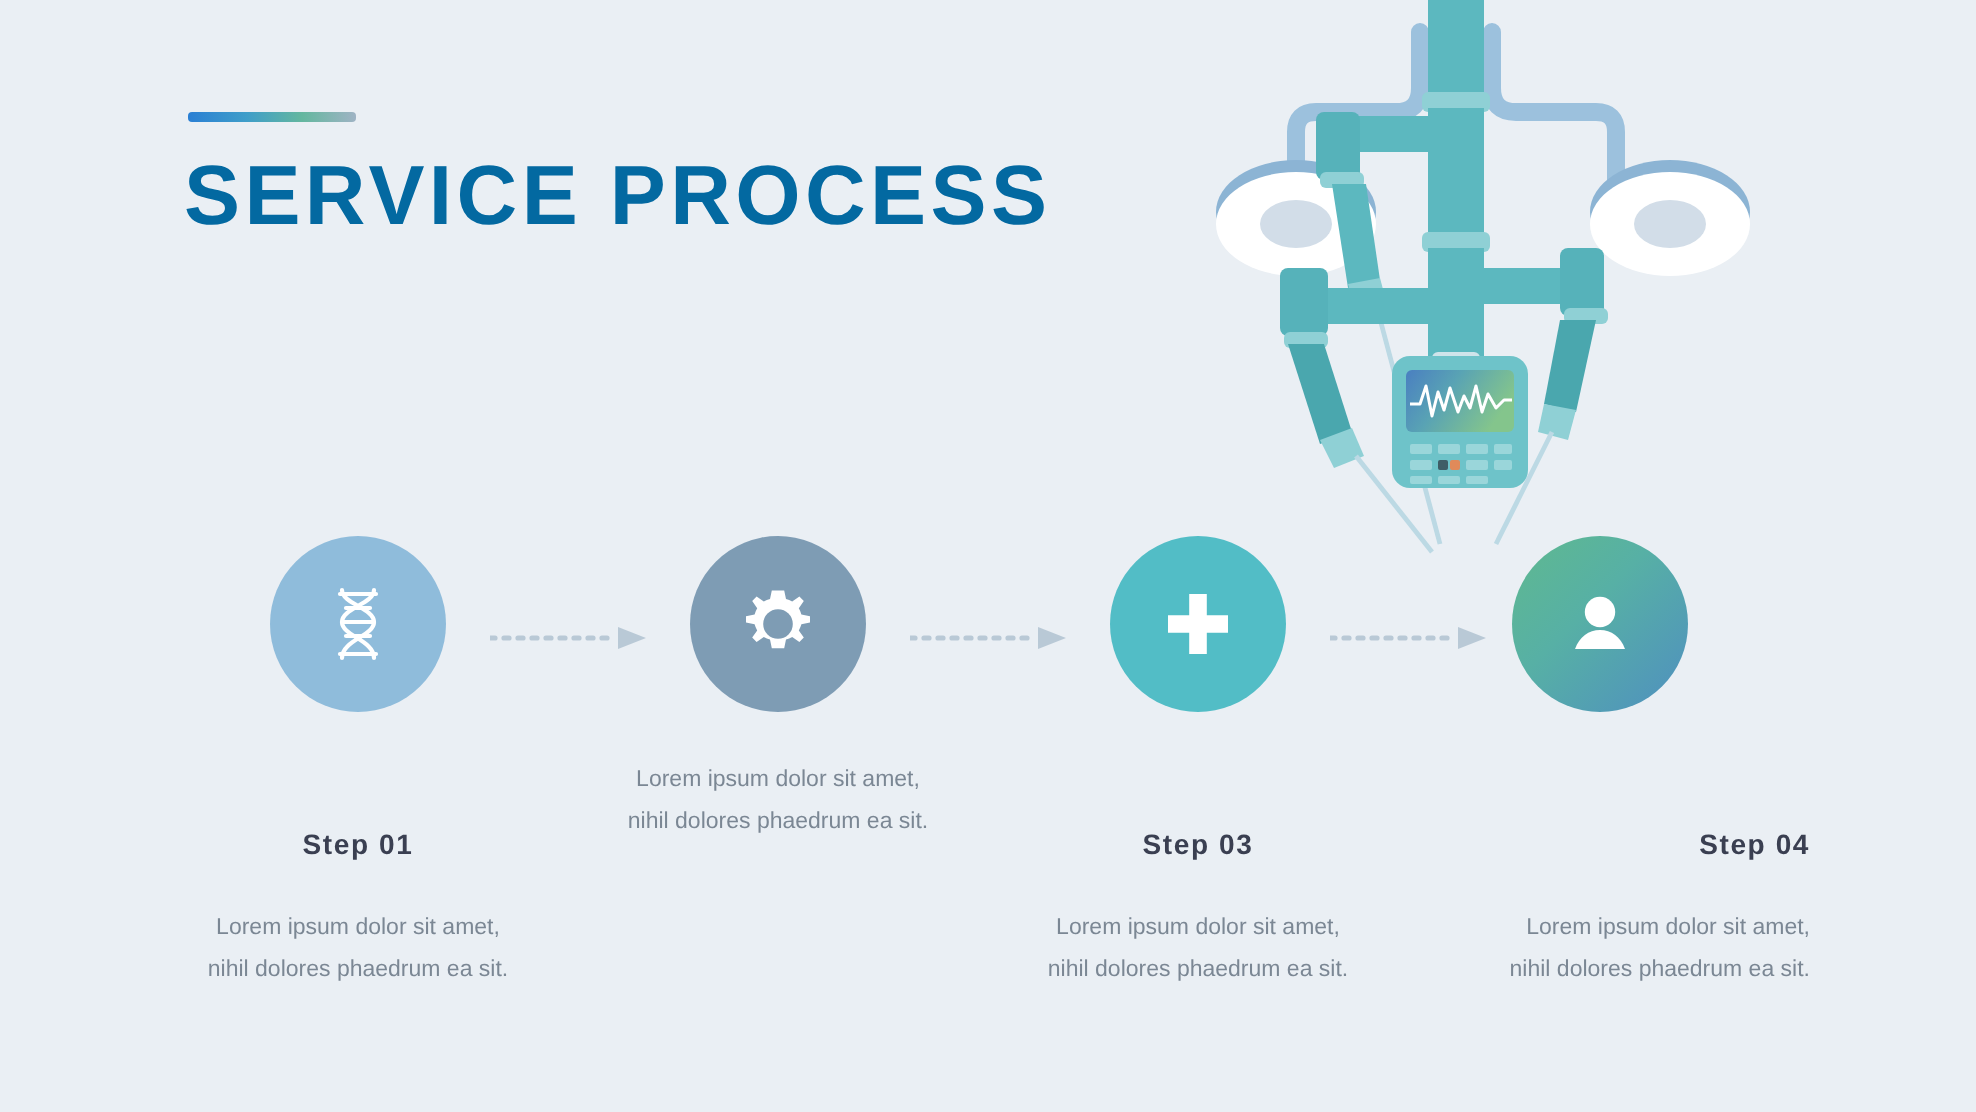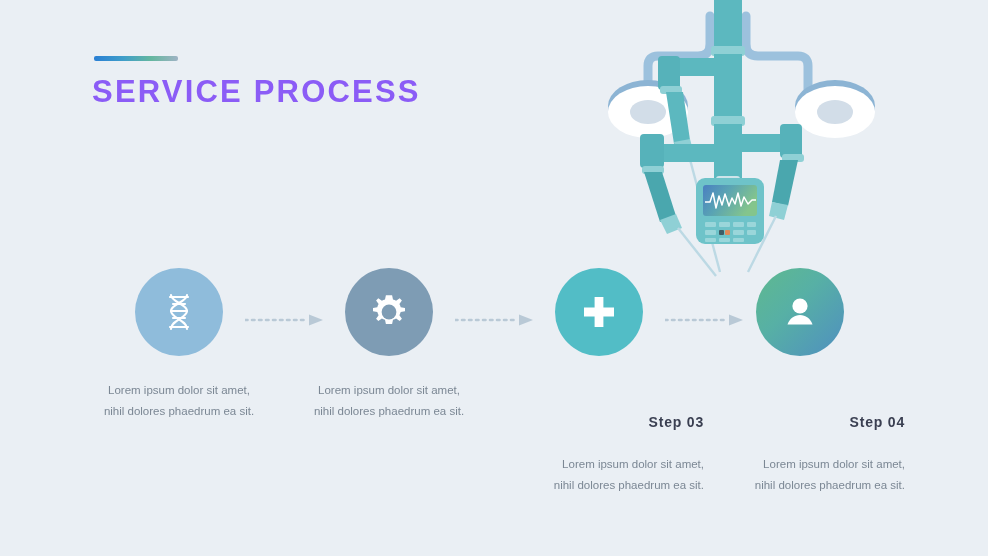--- a/index.html
+++ b/index.html
@@ -29,24 +29,24 @@
     top: 56px;
     width: 84px;
     height: 5px;
     border-radius: 2px;
     background: linear-gradient(90deg, #2a7fd4 0%, #3f9ec9 35%, #64b79f 68%, #9fb3c4 100%);
   }
   .page-title {
     position: absolute;
     left: 92px;
     top: 74px;
-    font-size: 31px;
+    font-size: 42px;
     font-weight: bold;
     letter-spacing: 2.2px;
-    color: #8b5cf6;
+    color: #0369a1;
     white-space: nowrap;
   }
 
   
   .illustration {
     position: absolute;
     left: 548px;
     top: -6px;
     width: 360px;
     height: 290px;
@@ -61,21 +61,21 @@
     height: 240px;
   }
   .step-col {
     position: absolute;
     top: 0;
     width: 210px;
     text-align: center;
   }
   .step-col.c1 { left: 74px; }
   .step-col.c2 { left: 284px; }
-  .step-col.c3 { left: 494px; text-align: right; }
+  .step-col.c3 { left: 494px; }
   .step-col.c4 { left: 695px; text-align: right; }
 
   .circle {
     position: relative;
     width: 88px;
     height: 88px;
     margin: 0 auto;
     border-radius: 50%;
     display: flex;
     align-items: center;
@@ -234,20 +234,21 @@
             <path d="M9 3 C9 10, 25 12, 25 19 C25 26, 9 28, 9 37"></path>
             <path d="M25 3 C25 10, 9 12, 9 19 C9 26, 25 28, 25 37"></path>
             <line x1="8" y1="5" x2="26" y2="5"></line>
             <line x1="11" y1="12" x2="23" y2="12"></line>
             <line x1="9" y1="19" x2="25" y2="19"></line>
             <line x1="11" y1="26" x2="23" y2="26"></line>
             <line x1="8" y1="35" x2="26" y2="35"></line>
           </svg>
         </span>
       </div>
+      <div class="step-title">Step 01</div>
       <div class="step-desc">
         <div>Lorem ipsum dolor sit amet,</div>
         <div>nihil dolores phaedrum ea sit.</div>
       </div>
     </div>
 
     <div class="step-col c2">
       <div class="circle s2">
         <span>
           <svg width="40" height="40" viewBox="0 0 40 40" xmlns="http://www.w3.org/2000/svg">

